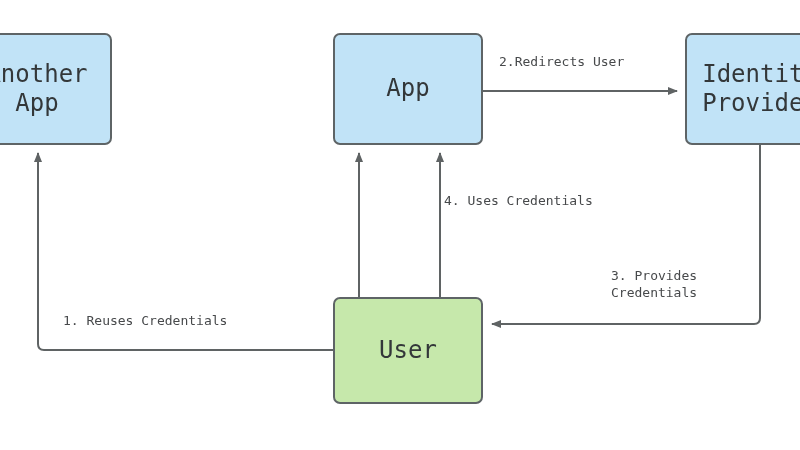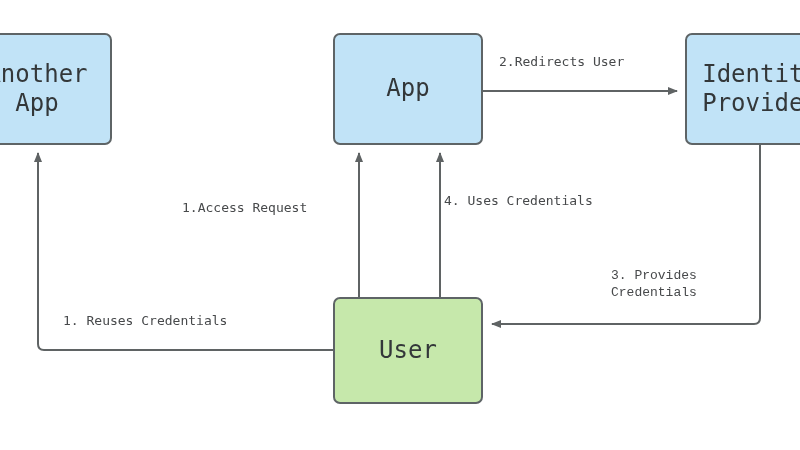--- a/index.html
+++ b/index.html
@@ -47,21 +47,21 @@
     white-space: pre;
   }
   .edge-label {
     position: absolute;
     font-size: 13px;
     color: #47494b;
     white-space: pre;
     line-height: 1.28;
     letter-spacing: 0px;
   }
-  .el-center { text-align: left; font-family: Liberation Mono, monospace; }
+  .el-center { text-align: left; }
 </style>
 </head>
 <body>
 
 <div id="canvas">
 
   <svg id="edges" viewBox="0 0 800 450" width="800" height="450" xmlns="http://www.w3.org/2000/svg">
     <defs>
       <marker id="arrowhead" markerWidth="10" markerHeight="8" refX="9" refY="4" orient="auto" markerUnits="userSpaceOnUse">
         <path d="M0,0 L10,4 L0,8 z" fill="#5f6364"></path>
@@ -90,21 +90,20 @@
 
   <div class="node node-blue" style="left:685px; top:33px; width:150px; height:112px;">
     <span class="node-label">Identity
 Provider</span>
   </div>
 
   <div class="node node-green" style="left:333px; top:297px; width:150px; height:107px;text-align:center;">
     <span class="node-label">User</span>
   </div>
 
-  <div class="edge-label" style="left:182px; top:200px;">1.Access Request</div>
 
   <div class="edge-label" style="left:499px; top:54px;">2.Redirects User</div>
 
   <div class="edge-label el-center" style="left:611px; top:268px;">3. Provides
 Credentials</div>
 
   <div class="edge-label" style="left:444px; top:193px;">4. Uses Credentials</div>
 
   <div class="edge-label" style="left:63px; top:313px;">1. Reuses Credentials</div>
 

